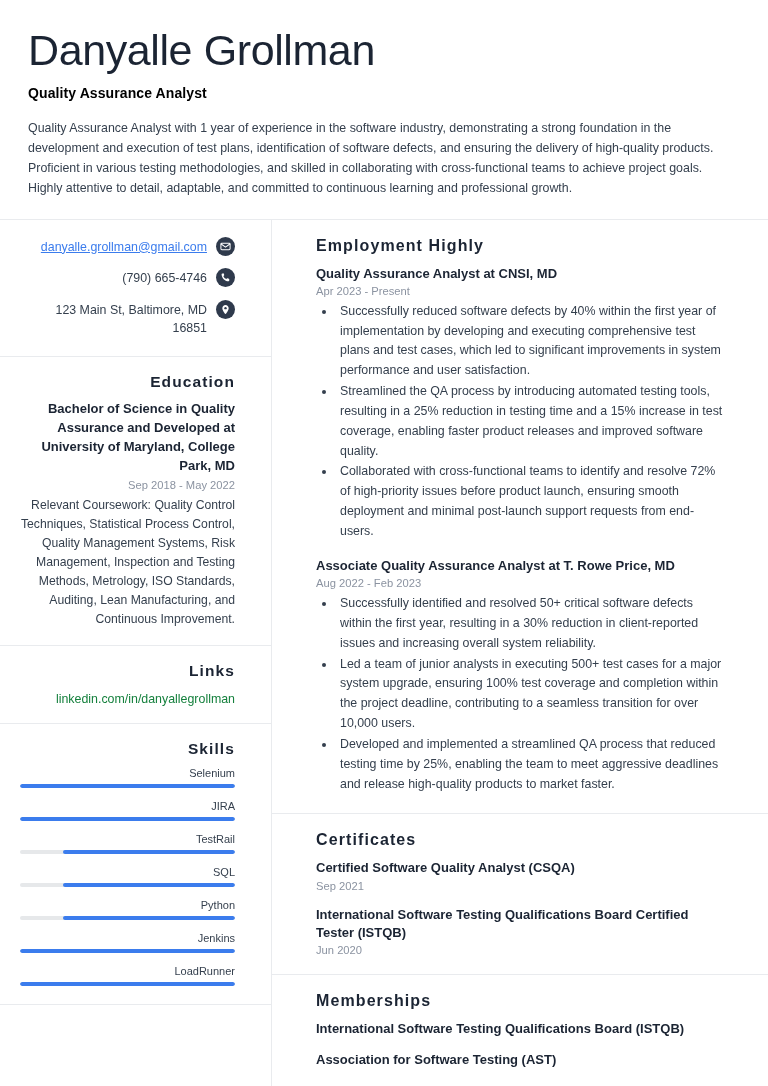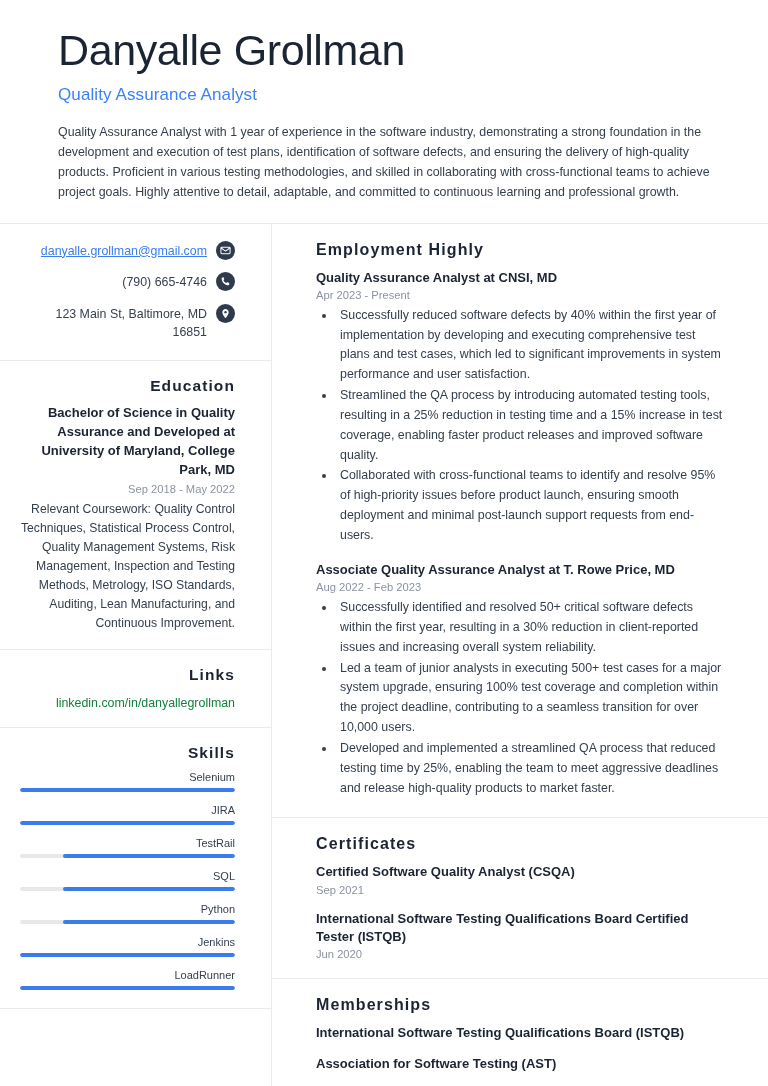--- a/index.html
+++ b/index.html
@@ -15,33 +15,33 @@
   .page {
     width: 768px;
     min-height: 1086px;
     background: #fff;
     position: relative;
     overflow: hidden;
   }
 
   
   .header {
-    padding: 26px 44px 20px 58px;
+    padding: 26px 44px 20px 28px;
   }
   .name {
     font-size: 43px;
     font-weight: 300;
     letter-spacing: -0.4px;
     color: #1b2433;
     line-height: 1.12;
   }
   .headline {
-    font-size: 17px;
-    font-weight: 400;
-    color: #3b82f6;
+    font-size: 14px;
+    font-weight: 700;
+    color: #000000;
     margin-top: 11px;
     letter-spacing: 0.1px;
   }
   .summary {
     margin-top: 17px;
     font-size: 12.4px;
     line-height: 1.62;
     color: #343f4d;
     text-align: left;
   }
@@ -329,21 +329,21 @@
 
       <div class="rblock">
         <div class="sec-head-right">Employment Highly</div>
         <div id="employment-list">
             <div class="entry">
               <div class="entry-title">Quality Assurance Analyst at CNSI, MD</div>
               <div class="entry-date">Apr 2023 - Present</div>
               <ul class="bullets">
                 <li>Successfully reduced software defects by 40% within the first year of implementation by developing and executing comprehensive test plans and test cases, which led to significant improvements in system performance and user satisfaction.</li>
                 <li>Streamlined the QA process by introducing automated testing tools, resulting in a 25% reduction in testing time and a 15% increase in test coverage, enabling faster product releases and improved software quality.</li>
-                <li>Collaborated with cross-functional teams to identify and resolve 95% of high-priority issues before product launch, ensuring smooth deployment and minimal post-launch support requests from end-users.</li>
+                <li>Collaborated with cross-functional teams to identify and resolve 72% of high-priority issues before product launch, ensuring smooth deployment and minimal post-launch support requests from end-users.</li>
               </ul>
             </div>
             <div class="entry">
               <div class="entry-title">Associate Quality Assurance Analyst at T. Rowe Price, MD</div>
               <div class="entry-date">Aug 2022 - Feb 2023</div>
               <ul class="bullets">
                 <li>Successfully identified and resolved 50+ critical software defects within the first year, resulting in a 30% reduction in client-reported issues and increasing overall system reliability.</li>
                 <li>Led a team of junior analysts in executing 500+ test cases for a major system upgrade, ensuring 100% test coverage and completion within the project deadline, contributing to a seamless transition for over 10,000 users.</li>
                 <li>Developed and implemented a streamlined QA process that reduced testing time by 25%, enabling the team to meet aggressive deadlines and release high-quality products to market faster.</li>
               </ul>

